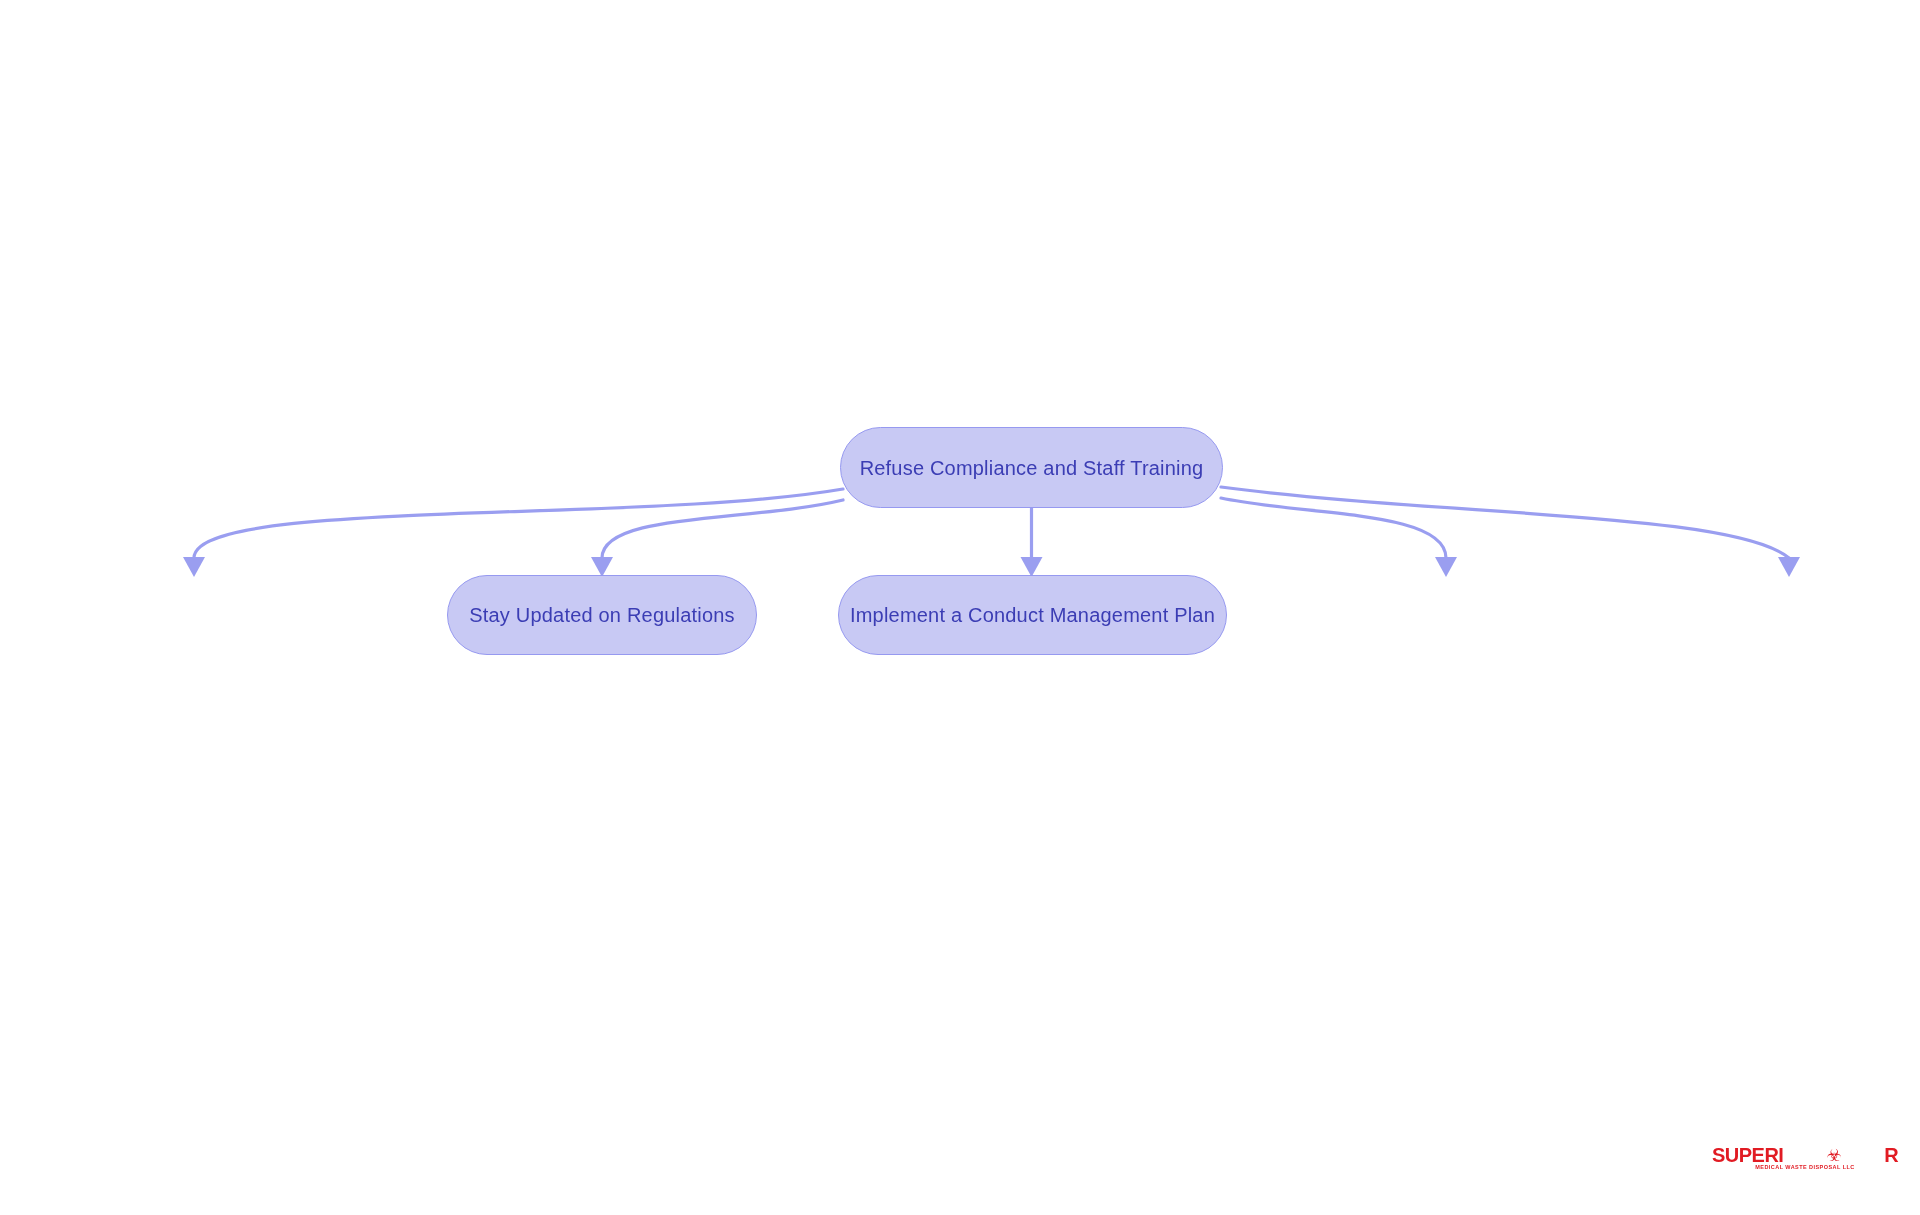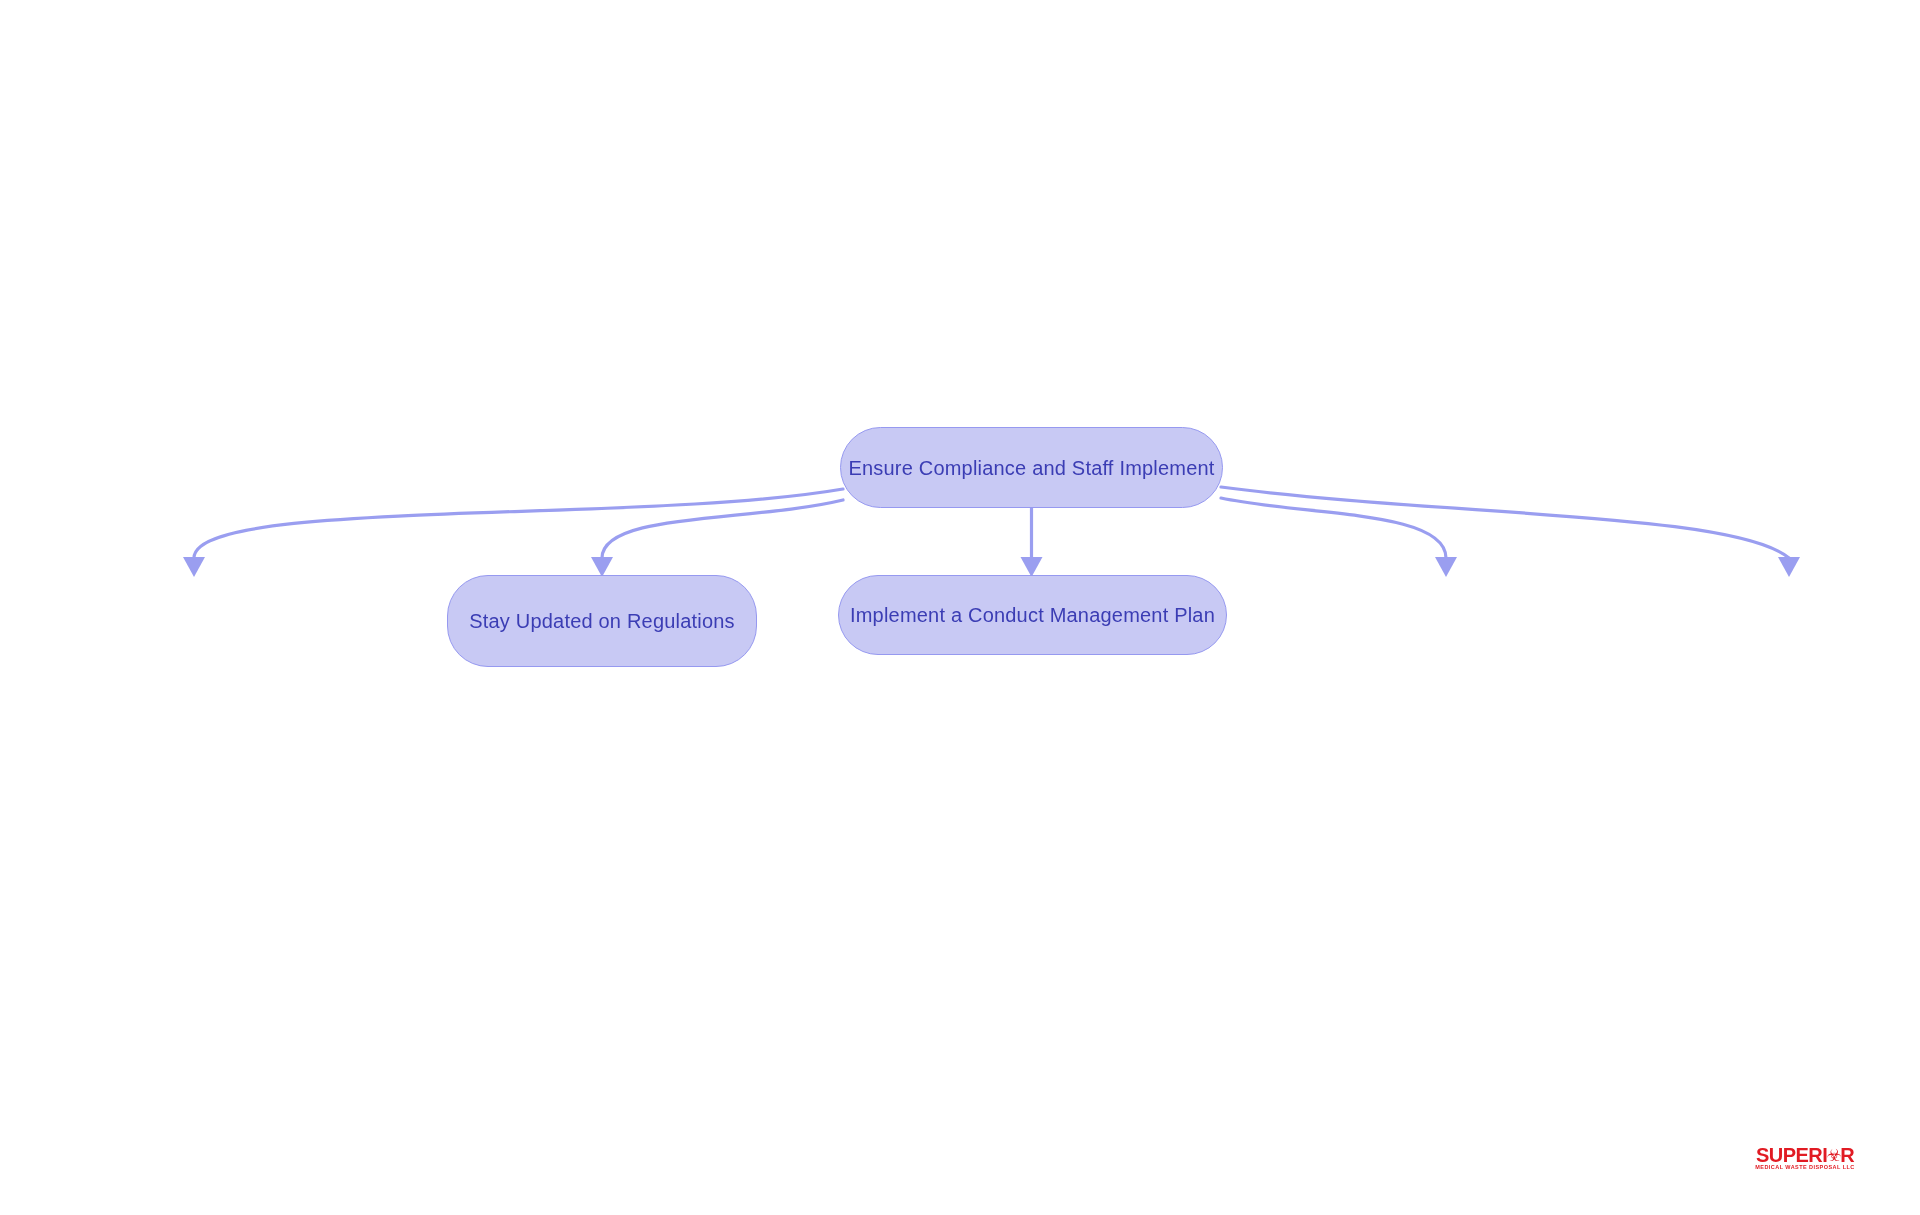--- a/index.html
+++ b/index.html
@@ -50,20 +50,21 @@
   }
   .brand-line{
     font-weight:bold;
     font-size:20px;
     line-height:17px;
     letter-spacing:-0.5px;
     white-space:nowrap;
     display:flex;
     align-items:center;
     justify-content:center;
+    gap:44px;
   }
   .biohazard{
     font-family:"DejaVu Sans", sans-serif;
     font-size:17px;
     font-weight:bold;
     line-height:17px;
     margin:0 -1px;
   }
   .tagline{
     font-size:5.5px;
@@ -85,25 +86,25 @@
     <path d="M 1221 498 C 1305 516 1446 510 1446 558"></path>
     <path d="M 1221 487 C 1440 516 1735 512 1789 558"></path>
     <polygon points="183,557 205,557 194,577"></polygon>
     <polygon points="591,557 613,557 602,577"></polygon>
     <polygon points="1020.5,557 1042.5,557 1031.5,577"></polygon>
     <polygon points="1435,557 1457,557 1446,577"></polygon>
     <polygon points="1778,557 1800,557 1789,577"></polygon>
   </svg>
 
   <div class="node" style="left:840px;top:427px;width:383px;height:81px">
-    <span class="node-label">Ensure Compliance and Staff Implement</span>
+    <span class="node-label">Refuse Compliance and Staff Training</span>
   </div>
 
 
-  <div class="node" style="left:447px;top:575px;width:310px;height:92px">
+  <div class="node" style="left:447px;top:575px;width:310px;height:80px">
     <span class="node-label">Stay Updated on Regulations</span>
   </div>
 
   <div class="node" style="left:838px;top:575px;width:389px;height:80px">
     <span class="node-label">Implement a Conduct Management Plan</span>
   </div>
 
 
 
   <div class="watermark">

